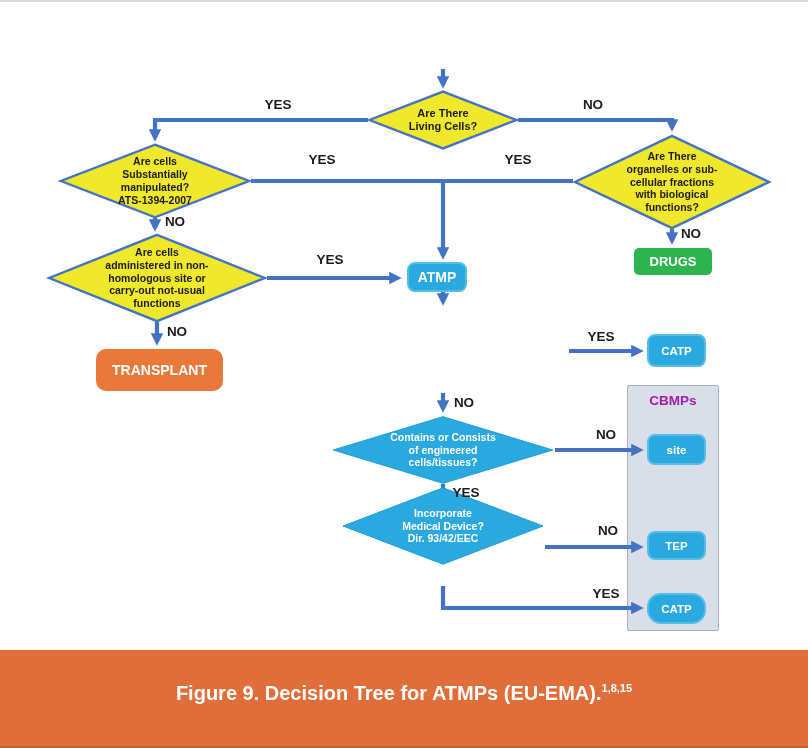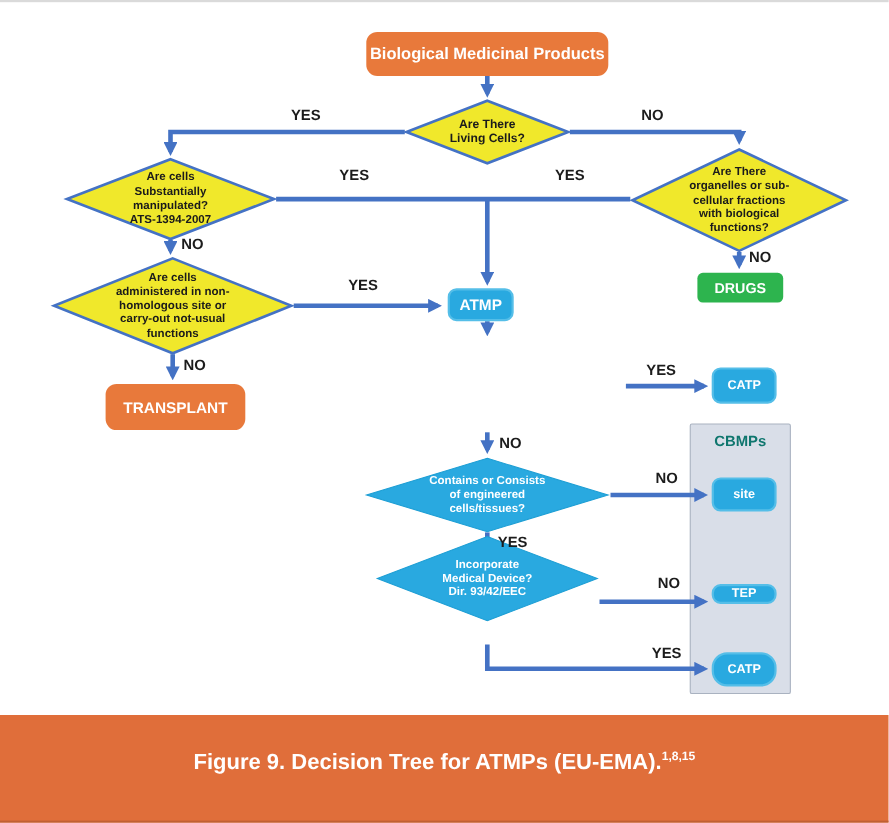--- a/index.html
+++ b/index.html
@@ -33,21 +33,21 @@
   .edge-label{
     position:absolute;transform:translateX(-50%);font-weight:bold;font-size:13.5px;
     color:var(--label-dark,#1c1c1c);z-index:4;white-space:nowrap;
   }
   
   .panel{
     position:absolute;left:627px;top:383px;width:92px;height:246px;
     background:var(--panel-bg,#D9DEE8);border:1px solid var(--panel-border,#A9B2C0);
     z-index:1;border-radius:2px;box-sizing:border-box;
   }
-  .panel-title{text-align:center;padding-top:7px;font-weight:bold;font-size:13.5px;color:#0f766e;}
+  .panel-title{text-align:center;padding-top:7px;font-weight:bold;font-size:13.5px;color:#a21caf;}
   
   .connectors{position:absolute;left:0;top:0;width:808px;height:748px;z-index:2;pointer-events:none;}
   .connectors path{stroke:var(--arrow,#4472C4);stroke-width:4.2;fill:none;}
   
   .caption-band{
     position:absolute;left:0;top:648px;width:808px;height:100px;
     background:var(--band-orange,#E06E3A);z-index:5;display:flex;justify-content:center;
   }
   .band-edge{position:absolute;left:0;bottom:0;width:100%;height:4px;background:var(--band-edge,#C05F33);}
   .caption{margin-top:32px;color:#fff;font-weight:bold;font-size:20px;}
@@ -79,23 +79,20 @@
     <path d="M672,227 V239" marker-end="url(#ah)"></path>
     <path d="M443,290 V300" marker-end="url(#ah)"></path>
     <path d="M569,349 H640" marker-end="url(#ah)"></path>
     <path d="M443,391 V407" marker-end="url(#ah)"></path>
     <path d="M555,448 H640" marker-end="url(#ah)"></path>
     <path d="M443,482 V499" marker-end="url(#ah)"></path>
     <path d="M545,545 H640" marker-end="url(#ah)"></path>
     <path d="M443,584 V606 H640" marker-end="url(#ah)"></path>
   </svg>
 
-  <div class="node box-orange fs15" style="left:333px;top:27px;width:220px;height:40px;">
-    <span>Biological Medicinal Products</span>
-  </div>
 
   <div class="diamond d-yellow d-big" style="left:368px;top:89px;width:150px;height:58px;">
     <svg viewBox="0 0 100 100" preserveAspectRatio="none" aria-hidden="true">
       <polygon points="50,1 99,50 50,99 1,50" vector-effect="non-scaling-stroke"></polygon>
     </svg>
     <span class="dtext">Are There
 Living Cells?</span>
   </div>
 
   <div class="diamond d-yellow" style="left:59px;top:142px;width:192px;height:74px;">
@@ -162,21 +159,21 @@
 
   <div class="diamond d-cyan" style="left:341px;top:485px;width:204px;height:78px;">
     <svg viewBox="0 0 100 100" preserveAspectRatio="none" aria-hidden="true">
       <polygon points="50,1 99,50 50,99 1,50" vector-effect="non-scaling-stroke"></polygon>
     </svg>
     <span class="dtext">Incorporate
 Medical Device?
 Dir. 93/42/EEC</span>
   </div>
 
-  <div class="node box-cyan fs11" style="left:647px;top:529px;width:59px;height:18px;">
+  <div class="node box-cyan fs11" style="left:647px;top:529px;width:59px;height:29px;">
     <span>TEP</span>
   </div>
 
   <div class="node box-cyan fs11" style="left:647px;top:591px;width:59px;height:31px;border-radius:14px;">
     <span>CATP</span>
   </div>
 
   <div class="edge-label" style="left:278px;top:95px;">YES</div>
   <div class="edge-label" style="left:593px;top:95px;">NO</div>
   <div class="edge-label" style="left:322px;top:150px;">YES</div>

